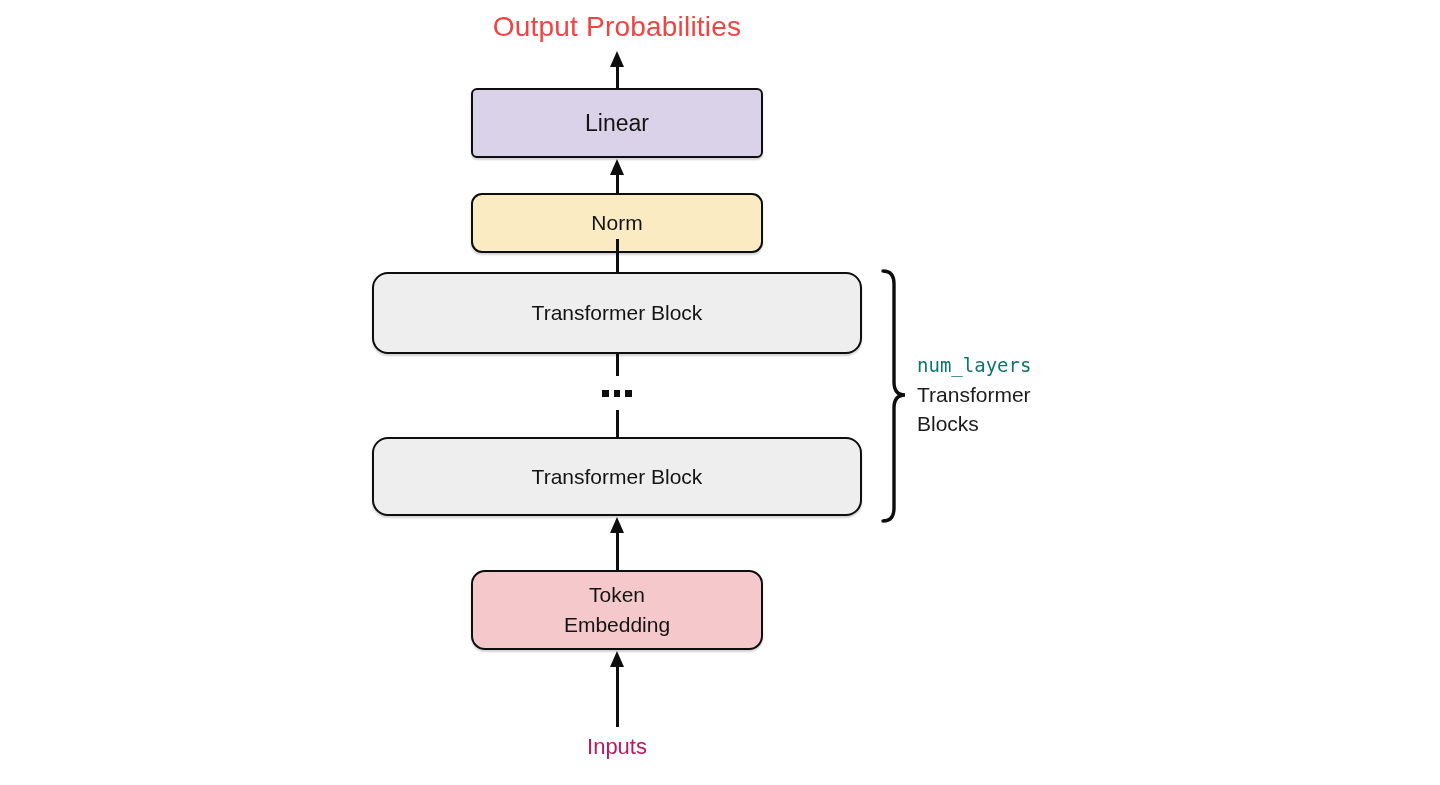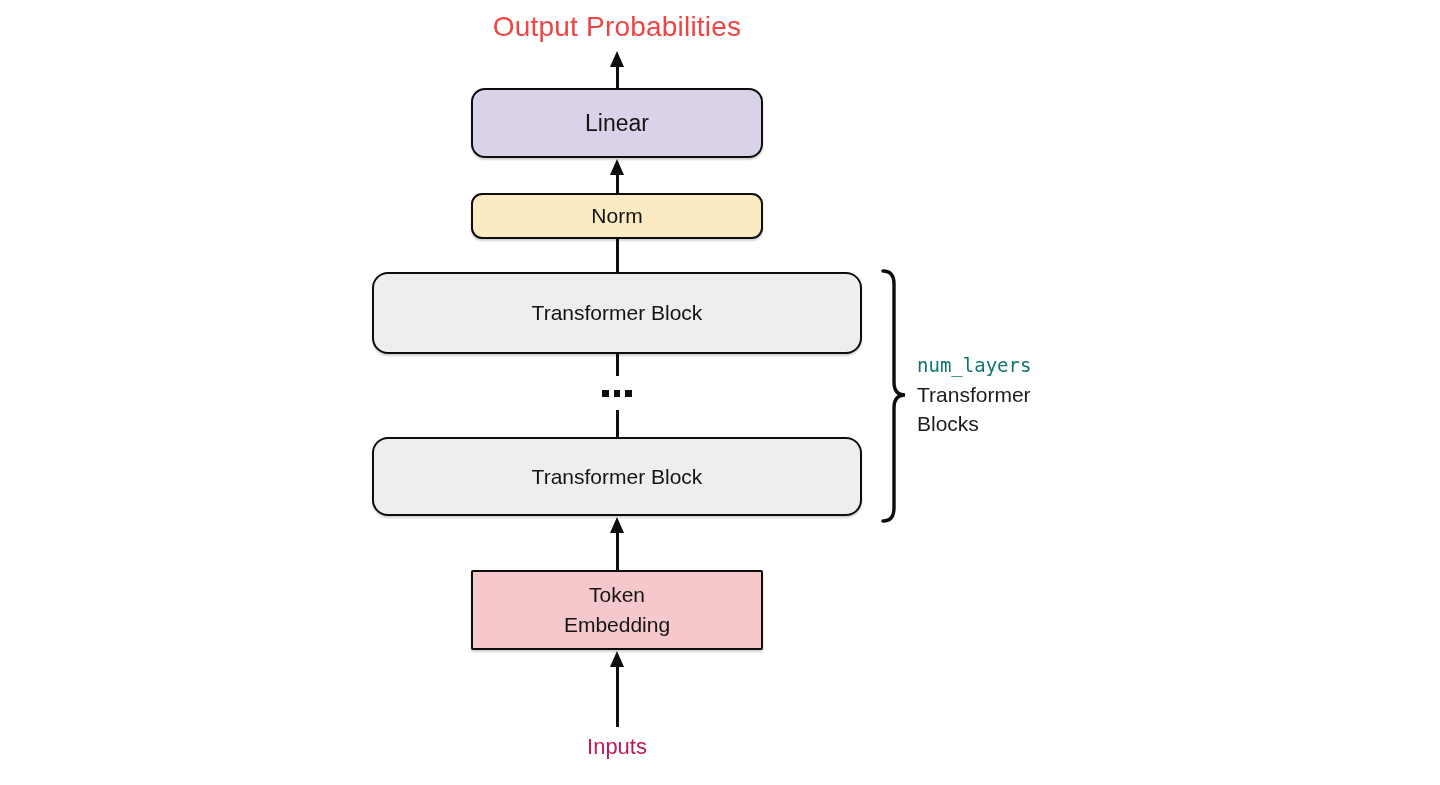--- a/index.html
+++ b/index.html
@@ -33,25 +33,25 @@
     border: 2.8px solid #0e0e0e;
     box-sizing: border-box;
     display: flex;
     align-items: center;
     justify-content: center;
     text-align: center;
     font-size: 21px;
     color: #141414;
     box-shadow: 0 2px 2px rgba(0,0,0,0.18);
   }
-  .node-linear       { left: 471px; top: 88px;  width: 292px; height: 70px; border-radius: 14px; font-size: 23px; }
-  .node-norm         { left: 471px; top: 193px; width: 292px; height: 46px; border-radius: 11px; }
+  .node-linear       { left: 471px; top: 88px;  width: 292px; height: 70px; border-radius: 6px; font-size: 23px; }
+  .node-norm         { left: 471px; top: 193px; width: 292px; height: 60px; border-radius: 11px; }
   .node-tblock-top   { left: 372px; top: 272px; width: 490px; height: 82px; border-radius: 16px; }
   .node-tblock-bot   { left: 372px; top: 437px; width: 490px; height: 79px; border-radius: 16px; }
-  .node-token        { left: 471px; top: 570px; width: 292px; height: 80px; border-radius: 2px; line-height: 30px; flex-direction: column; }
+  .node-token        { left: 471px; top: 570px; width: 292px; height: 80px; border-radius: 14px; line-height: 30px; flex-direction: column; }
 
   .vline {
     width: 3px;
     background: #0e0e0e;
     left: 615.5px;
   }
   .arrowhead {
     width: 0; height: 0;
     border-left: 7.5px solid transparent;
     border-right: 7.5px solid transparent;

